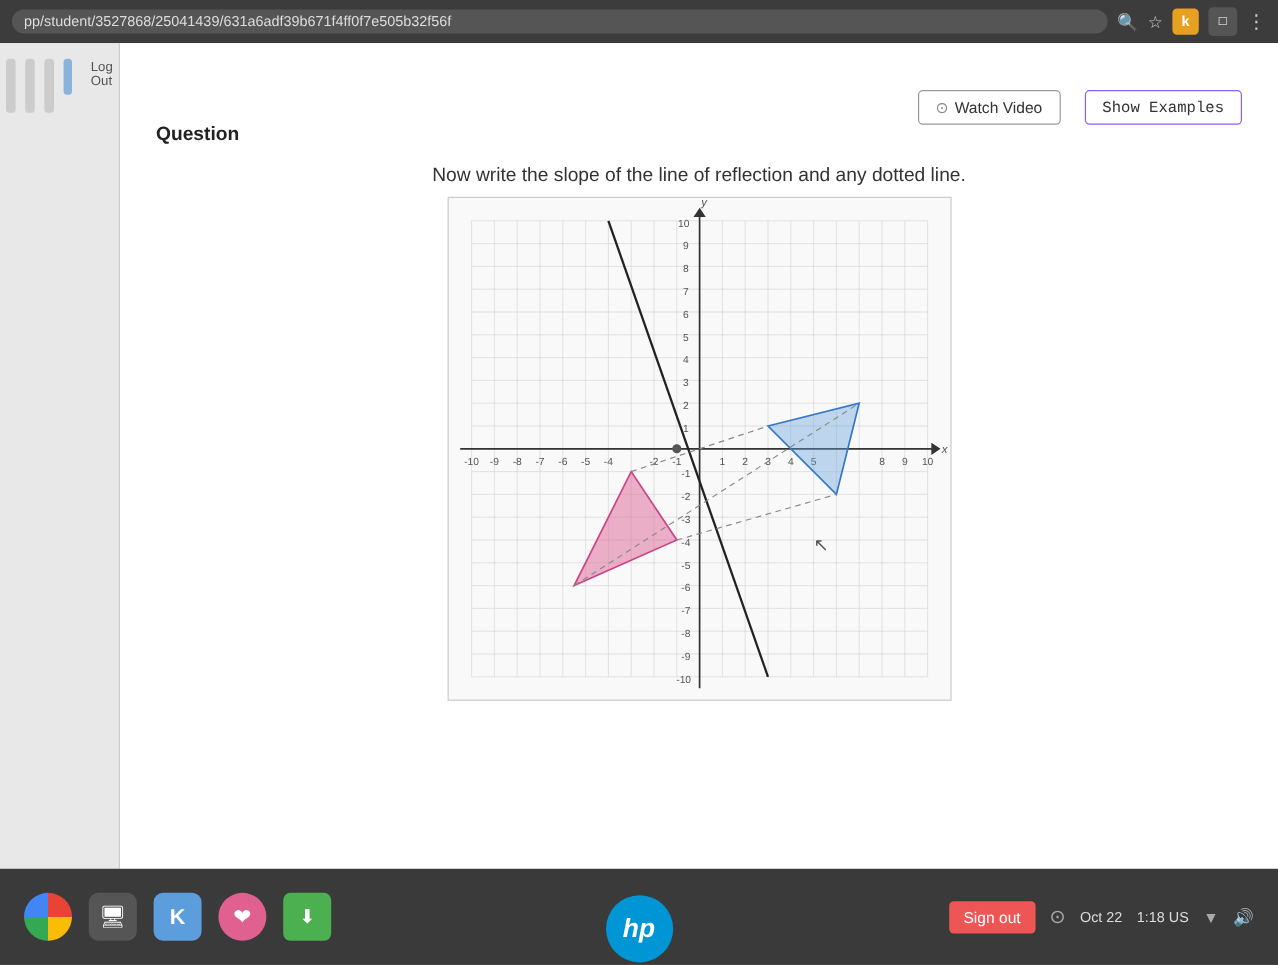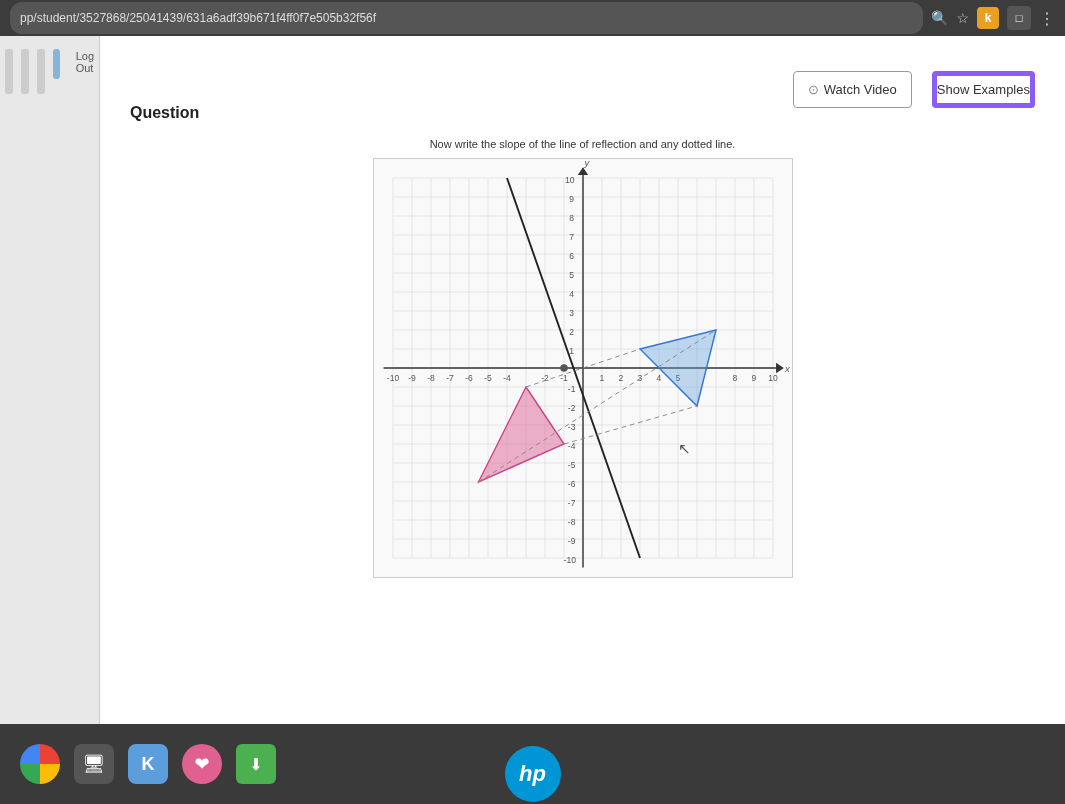--- a/index.html
+++ b/index.html
@@ -19,21 +19,21 @@
       background: #3c3c3c;
       display: flex;
       align-items: center;
       padding: 0 10px;
       gap: 8px;
     }
     .url-bar {
       flex: 1;
       background: #555;
       border-radius: 12px;
-      height: 32px;
+      height: 20px;
       display: flex;
       align-items: center;
       padding: 0 10px;
       color: #ddd;
       font-size: 12px;
     }
     .browser-icons {
       display: flex;
       align-items: center;
       gap: 8px;
@@ -117,39 +117,40 @@
       display: flex;
       align-items: center;
       gap: 5px;
       color: #333;
     }
     .btn-watch::before {
       content: "⊙";
       color: #888;
     }
     .btn-examples {
-      border: 5px solid #8b5cf6;
+      border: 1px solid #8b5cf6;
       background: white;
       border-radius: 4px;
-      padding: 6px 0;
+      padding: 6px 14px;
       font-size: 13px;
       cursor: pointer;
       color: #333;
+      font-family: Liberation Mono, monospace;
     }
 
     .instructions {
       font-size: 14px;
       color: #222;
       line-height: 1.5;
       margin-bottom: 18px;
       max-width: 780px;
     }
 
     .graph-instruction {
-      font-size: 11px;
+      font-size: 16px;
       color: #333;
       text-align: center;
       margin-bottom: 8px;
     }
 
     .graph-container {
       display: flex;
       justify-content: center;
       align-items: center;
     }
@@ -435,13 +436,21 @@
 
     <div class="app-icon-square" style="background:#4caf50; border-radius:6px;">
       <span style="color:white; font-size:16px;">⬇</span>
     </div>
   </div>
 
   <div style="position:absolute; left:50%; transform:translateX(-50%); bottom:2px; text-align:left;">
     <div style="width:56px; height:56px; background:#0096d6; border-radius:50%; display:flex; align-items:center; justify-content:center; color:white; font-size:22px; font-weight:bold; font-style:italic;">hp</div>
   </div>
 
+  <div class="taskbar-right">
+    <button class="sign-out-btn">Sign out</button>
+    <span style="color:#aaa; font-size:16px;">⊙</span>
+    <span class="taskbar-time">Oct 22</span>
+    <span class="taskbar-time">1:18 US</span>
+    <span style="color:#aaa;">▼</span>
+    <span style="color:#aaa; font-size:14px;">🔊</span>
+  </div>
 </div>
 
 </body></html>

